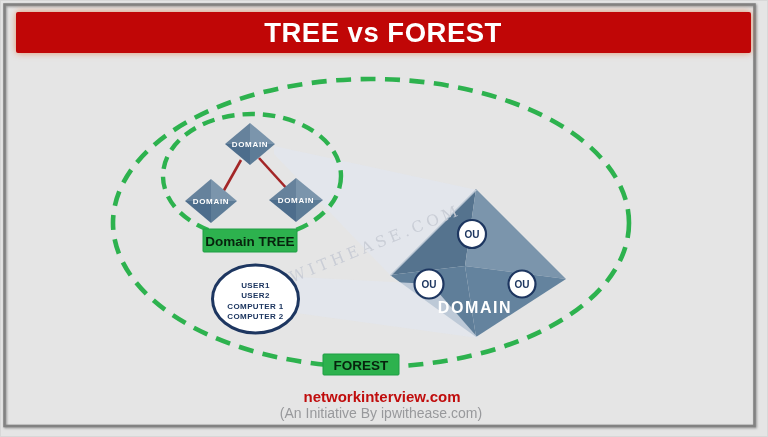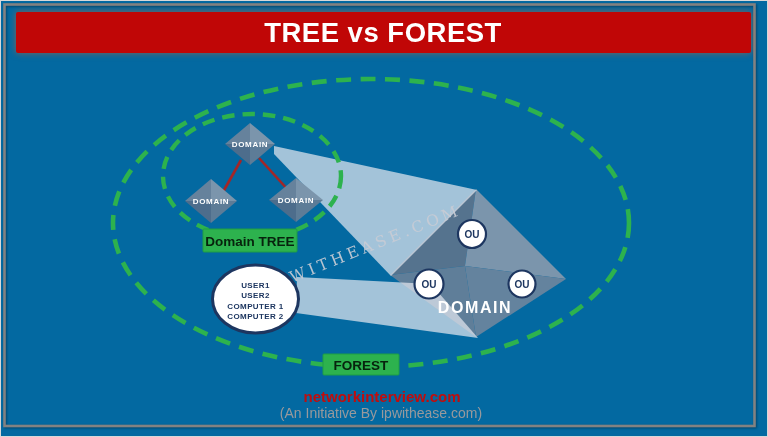--- a/index.html
+++ b/index.html
@@ -1,17 +1,17 @@
 <!DOCTYPE html>
 <html style="--banner_red: #c00606; --green: #2db24e; --label_text: #07230d; --navy: #1d3660; --line_red: #a32627; --diamond_ul: #66829c; --diamond_ur: #7b95ac; --diamond_bl: #4d6d8c; --diamond_br: #5d7c97; --pyramid_ul: #55738e; --pyramid_ur: #7b95ac; --pyramid_ll: #5f7e99; --pyramid_lr: #64839e; --beam_gray: #e2e6ee; --watermark_gray: #c8ccd5; --footer_red: #c00d0d; --footer_gray: #98999c;"><head>
 <meta charset="utf-8">
 <style>
   html,body { margin:0; padding:0; background:#ffffff; }
   .stage {
-    position:relative; width:768px; height:437px; background:#0369a1; overflow:hidden;
+    position:relative; width:768px; height:437px; background:#e5e5e5; overflow:hidden;
     font-family:"Liberation Sans", sans-serif;
   }
   svg text { user-select:none; }
 
   .frame-outer { fill:none; stroke:#d8d8d8; stroke-width:1; }
   .frame-main  { fill:none; stroke:#828282; stroke-width:2.6;
                  filter:drop-shadow(1.5px 1.5px 1.2px rgba(0,0,0,.35)); }
 
   .banner { fill:var(--banner_red,#c00606);
             filter:drop-shadow(0 0 3.5px rgba(222,92,30,.6)); }

